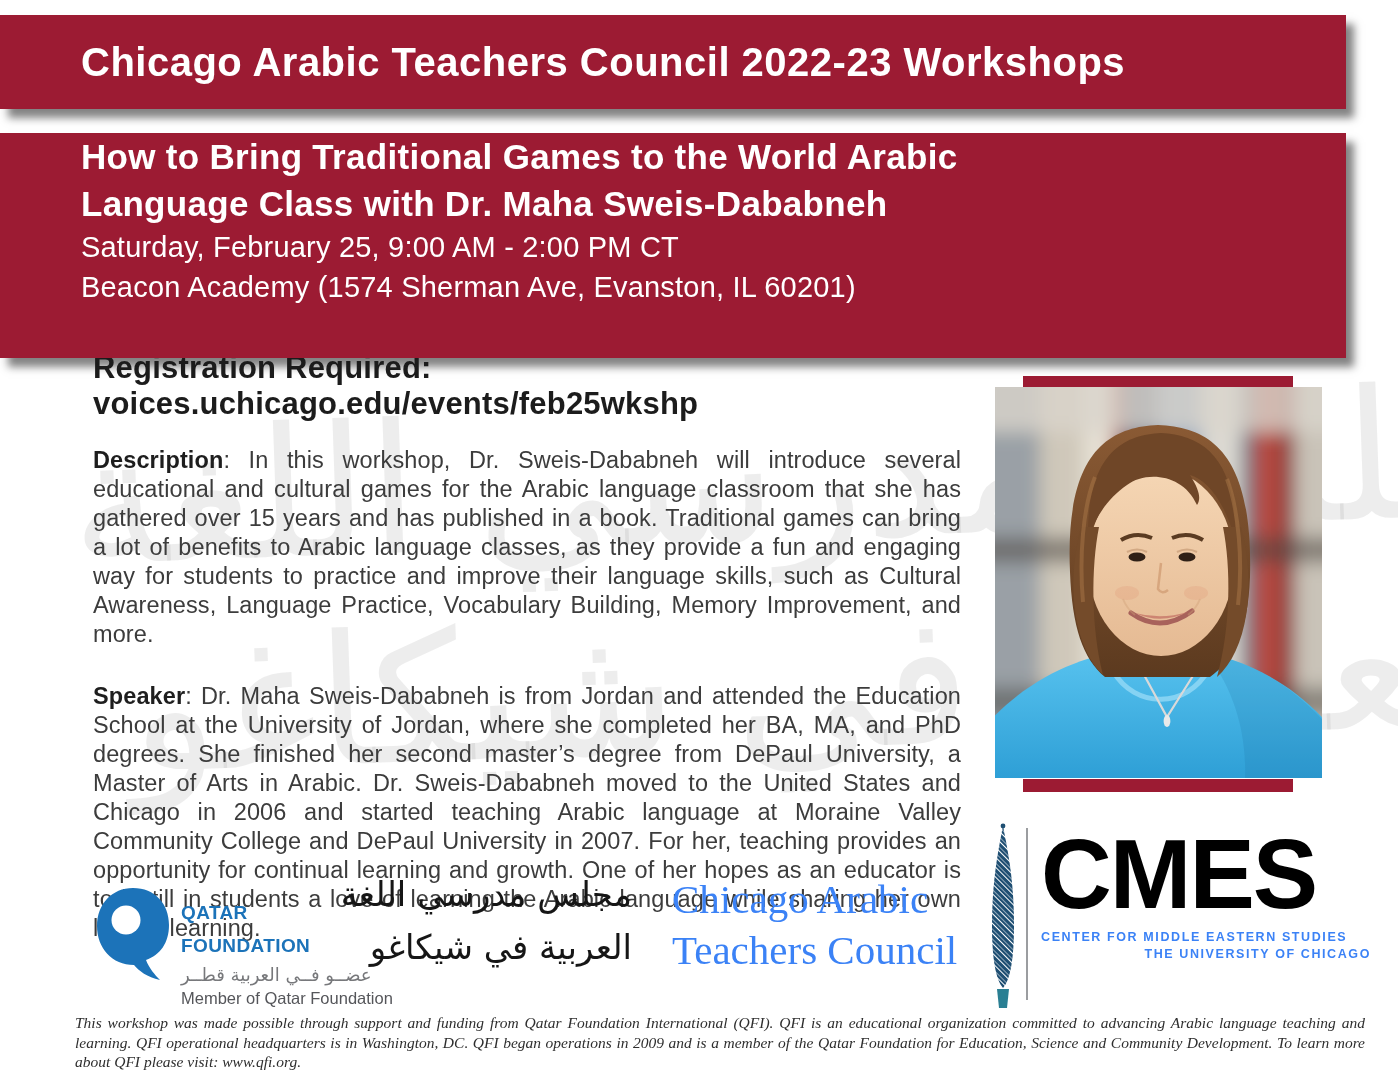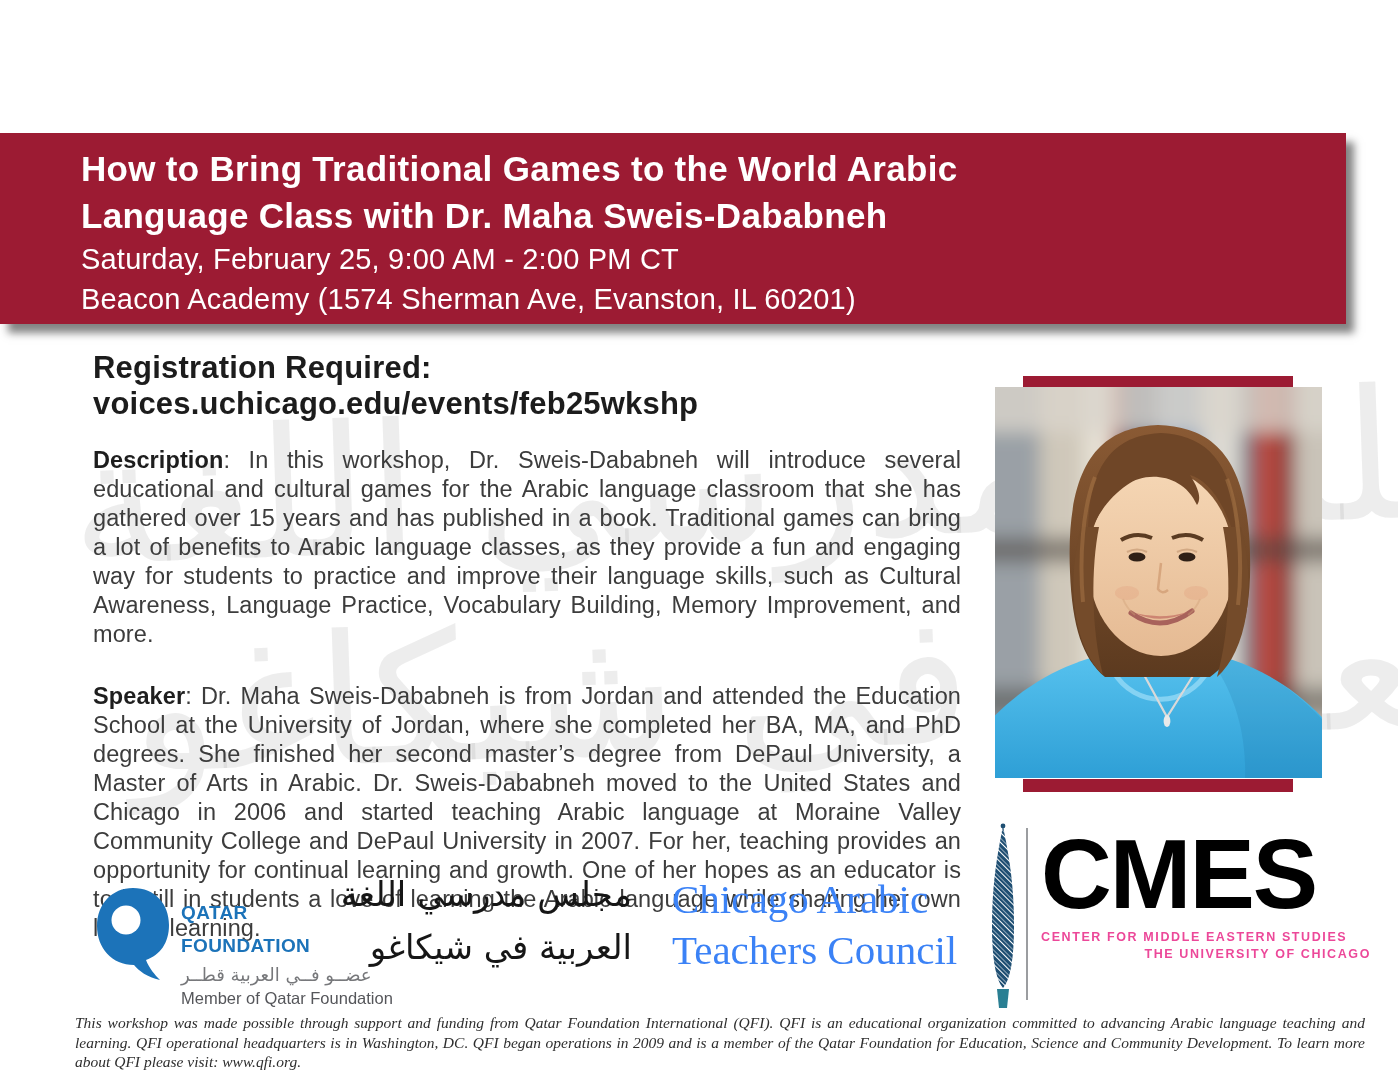--- a/index.html
+++ b/index.html
@@ -8,21 +8,21 @@
     position:relative; width:1398px; height:1080px; background:#ffffff;
     overflow:hidden; font-family:"Liberation Sans", sans-serif; color:#383838;
   }
   
   .banner {
     position:absolute; left:0; width:1346px; background:#9c1b33;
     box-shadow:8px 9px 8px rgba(30,30,30,.55); color:#ffffff; z-index:3;
   }
   .banner1 { top:15px; height:94px; display:flex; align-items:center; }
   .banner1 .t { padding-left:81px; font-size:40px; font-weight:bold; letter-spacing:.5px; }
-  .banner2 { top:133px; height:191px; padding:12px 40px 0 81px; }
+  .banner2 { top:133px; height:225px; padding:0 40px 0 81px; }
   .banner2 .title { font-size:35px; font-weight:bold; line-height:47px; letter-spacing:.3px; }
   .banner2 .sub { font-size:29px; font-weight:400; line-height:40px; letter-spacing:.2px; }
   
   .watermark {
     position:absolute; z-index:1; color:rgba(150,150,150,.17);
     font-family:"DejaVu Sans", sans-serif; white-space:nowrap; direction:rtl;
     transform:rotate(-2deg);
   }
   .wm1 { left:70px; top:370px; font-size:180px; }
   .wm2 { left:130px; top:580px; font-size:180px; }
@@ -55,36 +55,39 @@
   .qfi-member { font-size:16.5px; color:#55565a; margin-top:4px; }
   .catc-ar { position:absolute; right:766px; top:868px; text-align:right;
     font-family:"DejaVu Sans", sans-serif; font-size:34px; line-height:53px; color:#161616; z-index:2; }
   .catc-en { position:absolute; left:672px; top:874px;
     font-family:"Liberation Serif","DejaVu Serif",serif; font-size:41px; line-height:51px; color:#3b82f6; z-index:2; }
   .cmes { position:absolute; left:985px; top:820px; z-index:2; }
   .cmes-tree { position:absolute; left:0; top:2px; }
   .cmes-divider { position:absolute; left:41px; top:8px; width:2px; height:172px; background:#9b9da0; }
   .cmes-text { position:absolute; left:56px; top:6px; width:330px; }
   .cmes-acronym { font-size:98px; font-weight:bold; color:#000000; line-height:96px; letter-spacing:-2px; }
-  .cmes-sub { font-size:12.5px; color:#ec4899; letter-spacing:1.6px; line-height:17px; margin-top:7px; font-weight:bold; }
+  .cmes-sub { font-size:12.5px; color:#3b82f6; letter-spacing:1.6px; line-height:17px; margin-top:7px; font-weight:bold; }
   
   .footer {
     position:absolute; left:75px; top:1013px; width:1290px; z-index:2;
     font-family:"Liberation Serif","DejaVu Serif",serif; font-style:italic;
     font-size:15.5px; line-height:19.5px; color:#2e2e2e; text-align:justify;
   }
 </style>
 </head>
 <body>
 
 <div class="page">
 
   <div class="watermark wm1">مجلس مدرسي اللغة</div>
   <div class="watermark wm2">العربية في شيكاغو</div>
 
+  <div class="banner banner1">
+    <div class="t">Chicago Arabic Teachers Council 2022-23 Workshops</div>
+  </div>
 
   <div class="banner banner2">
     <div class="title">How to Bring Traditional Games to the World Arabic</div>
     <div class="title">Language Class with Dr. Maha Sweis-Dababneh</div>
     <div class="sub">Saturday, February 25, 9:00 AM - 2:00 PM CT</div>
     <div class="sub">Beacon Academy (1574 Sherman Ave, Evanston, IL 60201)</div>
   </div>
 
   <div class="main">
     <div class="reg">Registration Required: voices.uchicago.edu/events/feb25wkshp</div>

